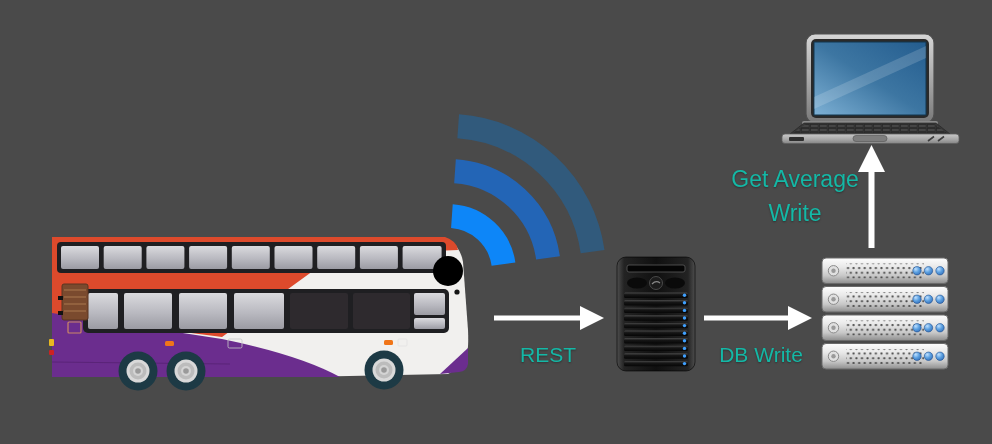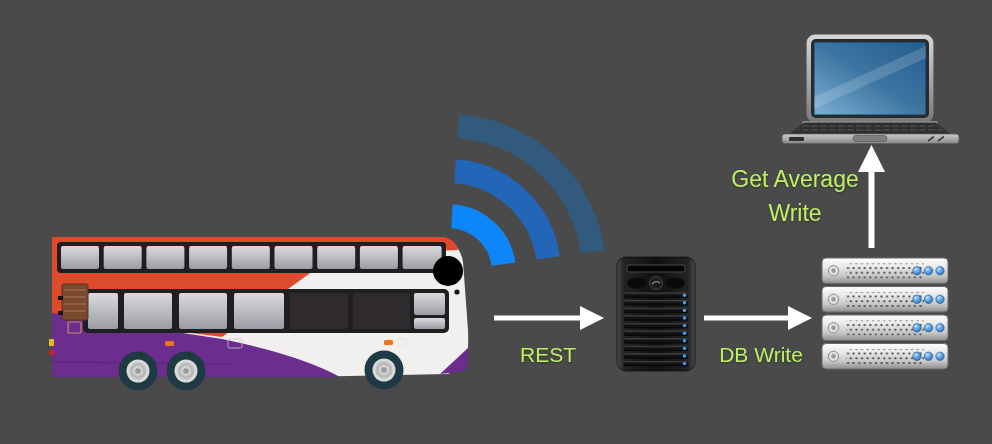--- a/index.html
+++ b/index.html
@@ -2,21 +2,21 @@
 <html><head>
 <meta charset="utf-8">
 <style>
   html,body{margin:0;padding:0;background:#4a4a4a;}
   .stage{
     position:relative;width:992px;height:444px;background:#4a4a4a;
     overflow:hidden;font-family:"Liberation Sans",sans-serif;
   }
   .stage svg{position:absolute;left:0;top:0;}
   .label{
-    position:absolute;color:#bef264;text-align:center;
+    position:absolute;color:#14b8a6;text-align:center;
     font-family:"Liberation Sans",sans-serif;
     text-shadow:0 1px 2px rgba(0,0,0,.35);
   }
   .label-rest{left:488px;top:343px;width:120px;font-size:21px;}
   .label-dbwrite{left:701px;top:343px;width:120px;font-size:21px;}
   .label-getavg{left:700px;top:162px;width:190px;font-size:23px;line-height:34px;}
 </style>
 </head>
 <body>
 

